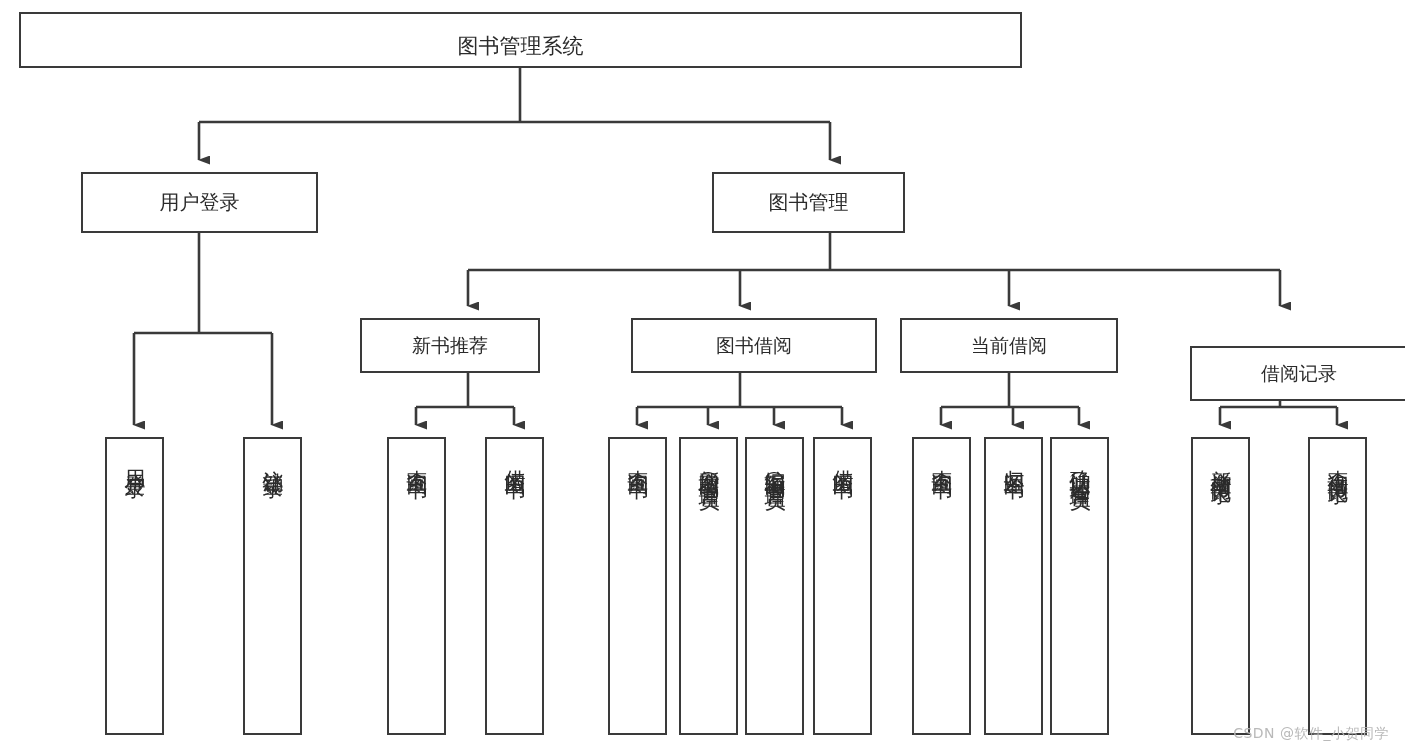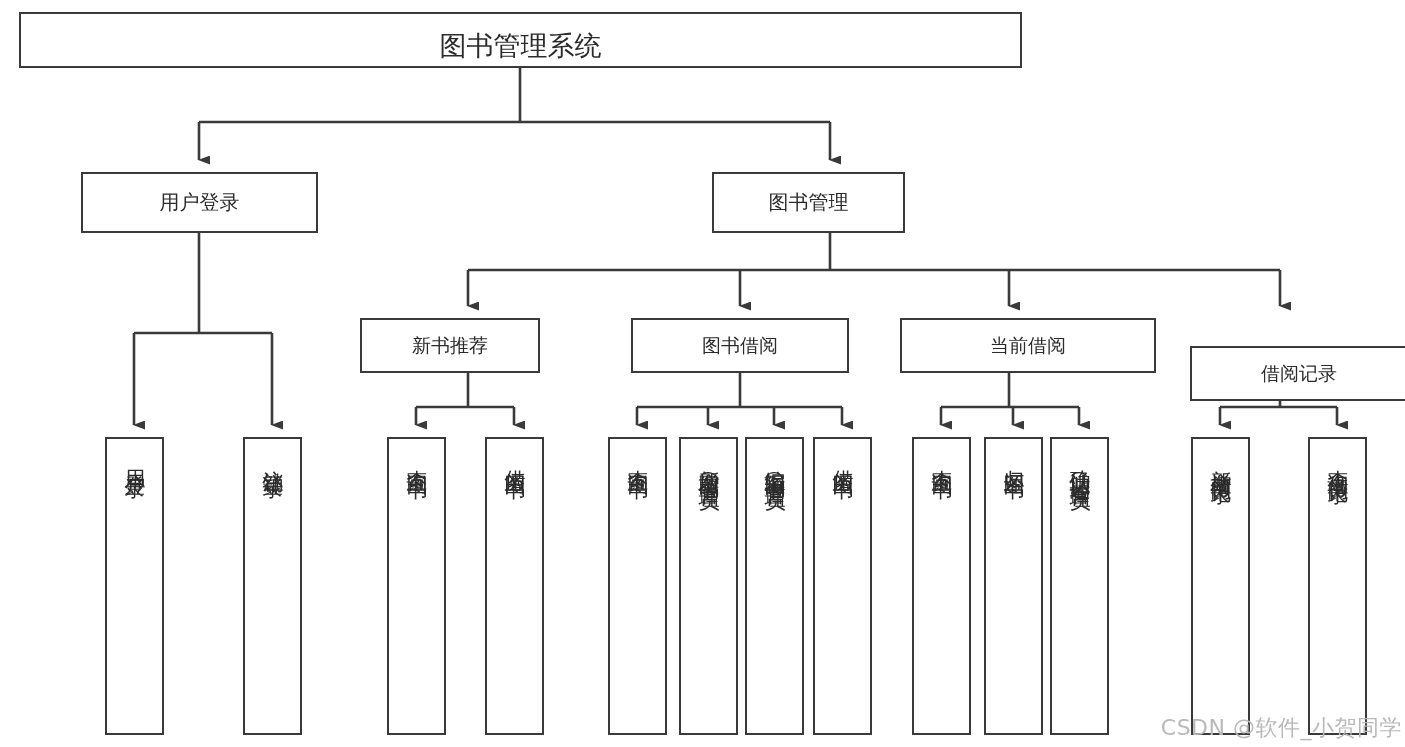--- a/index.html
+++ b/index.html
@@ -39,21 +39,21 @@
     display: block;
     text-align: center;
     line-height: 1.28;
     color: #2b2b2b;
     white-space: pre;
   }
   .node.root {
     border-width: 2px;
   }
   .node.root .node-label {
-    font-size: 27px;
+    font-size: 21px;
     margin-top: 12px;
   }
   .node.level1 .node-label {
     font-size: 20px;
   }
   .node.level2 .node-label {
     font-size: 19px;
   }
   .node.leaf {
     align-items: flex-start;
@@ -61,23 +61,23 @@
   }
   .node.leaf .node-label {
     writing-mode: vertical-rl;
     text-orientation: upright;
     font-size: 21px;
     letter-spacing: 3px;
     line-height: 1;
   }
   #watermark {
     position: absolute;
-    right: 3px;
+    right: 16px;
     bottom: 4px;
-    font-size: 22px;
+    font-size: 14px;
     color: #b9b9b9;
     letter-spacing: 0.5px;
     white-space: nowrap;
     pointer-events: none;
   }
 </style>
 </head>
 <body>
 
 <div id="diagram-root">
@@ -140,24 +140,24 @@
   <div class="node level1" style="left:81px; top:172px; width:237px; height:61px;">
     <span class="node-label">用户登录</span>
   </div>
   <div class="node level1" style="left:712px; top:172px; width:193px; height:61px;">
     <span class="node-label">图书管理</span>
   </div>
 
   <div class="node level2" style="left:360px; top:318px; width:180px; height:55px;">
     <span class="node-label">新书推荐</span>
   </div>
-  <div class="node level2" style="left:631px; top:318px; width:218px; height:55px;align-items:center;">
+  <div class="node level2" style="left:631px; top:318px; width:246px; height:55px;align-items:center;">
     <span class="node-label">图书借阅</span>
   </div>
-  <div class="node level2" style="left:900px; top:318px; width:256px; height:55px;">
+  <div class="node level2" style="left:900px; top:318px; width:218px; height:55px;">
     <span class="node-label">当前借阅</span>
   </div>
   <div class="node level2" style="left:1190px; top:318px; width:218px; height:55px;margin-top:28px;">
     <span class="node-label">借阅记录</span>
   </div>
 
   <div class="node leaf" style="left:105px; top:437px; width:59px; height:298px;">
     <span class="node-label">用户登录</span>
   </div>
   <div class="node leaf" style="left:243px; top:437px; width:59px; height:298px;">

